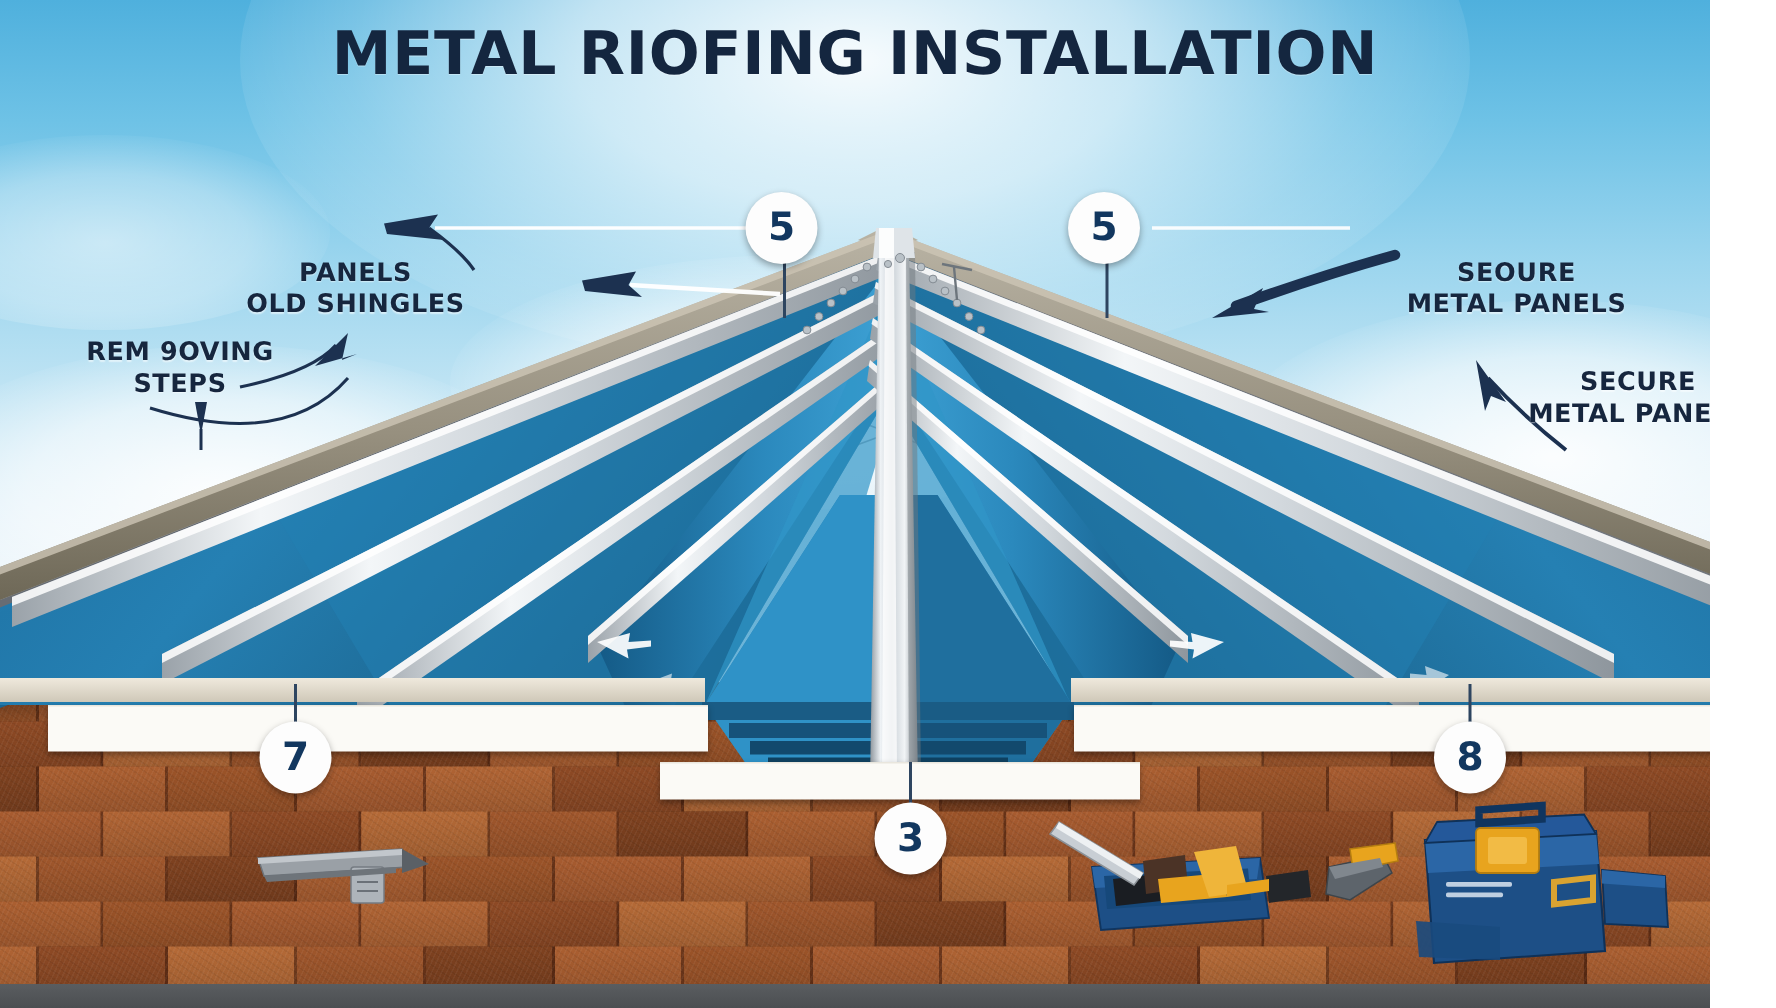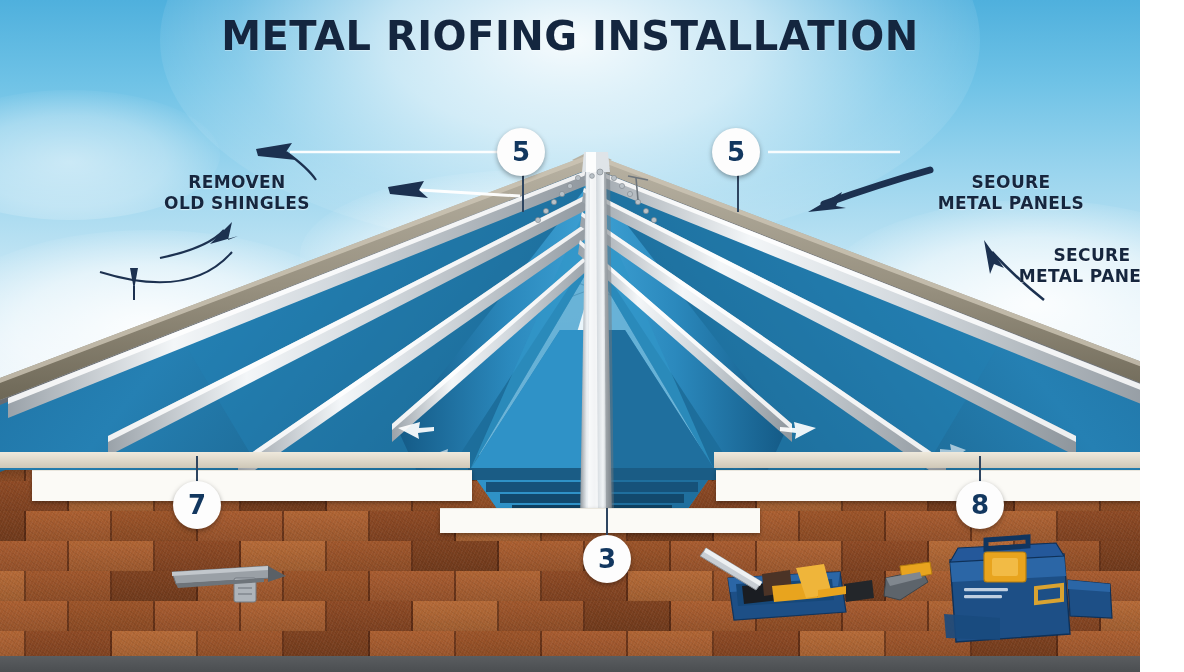--- a/index.html
+++ b/index.html
@@ -539,23 +539,25 @@
   <div class="badge-stem" style="left:196px;top:456px;height:34px;"></div>
   <div class="badge-stem" style="left:979px;top:456px;height:34px;"></div>
   <div class="badge-stem" style="left:606px;top:508px;height:34px;"></div>
 
   <div class="badge" style="left:497px;top:128px;">5</div>
   <div class="badge" style="left:712px;top:128px;">5</div>
   <div class="badge" style="left:173px;top:481px;">7</div>
   <div class="badge" style="left:956px;top:481px;">8</div>
   <div class="badge" style="left:583px;top:535px;">3</div>
 
-  <div class="label" style="left:142px;top:172px;width:190px;">REMOVEN
+  <div class="label" style="left:142px;top:172px;width:190px;">PANELS
 OLD SHINGLES</div>
 
+  <div class="label" style="left:40px;top:225px;width:160px;">REM 9OVING
+STEPS</div>
 
   <div class="label" style="left:916px;top:172px;width:190px;">SEOURE
 METAL PANELS</div>
 
   <div class="label" style="left:1000px;top:245px;width:184px;">SECURE
 METAL PANELS</div>
 
 </div>
 
 </body></html>

